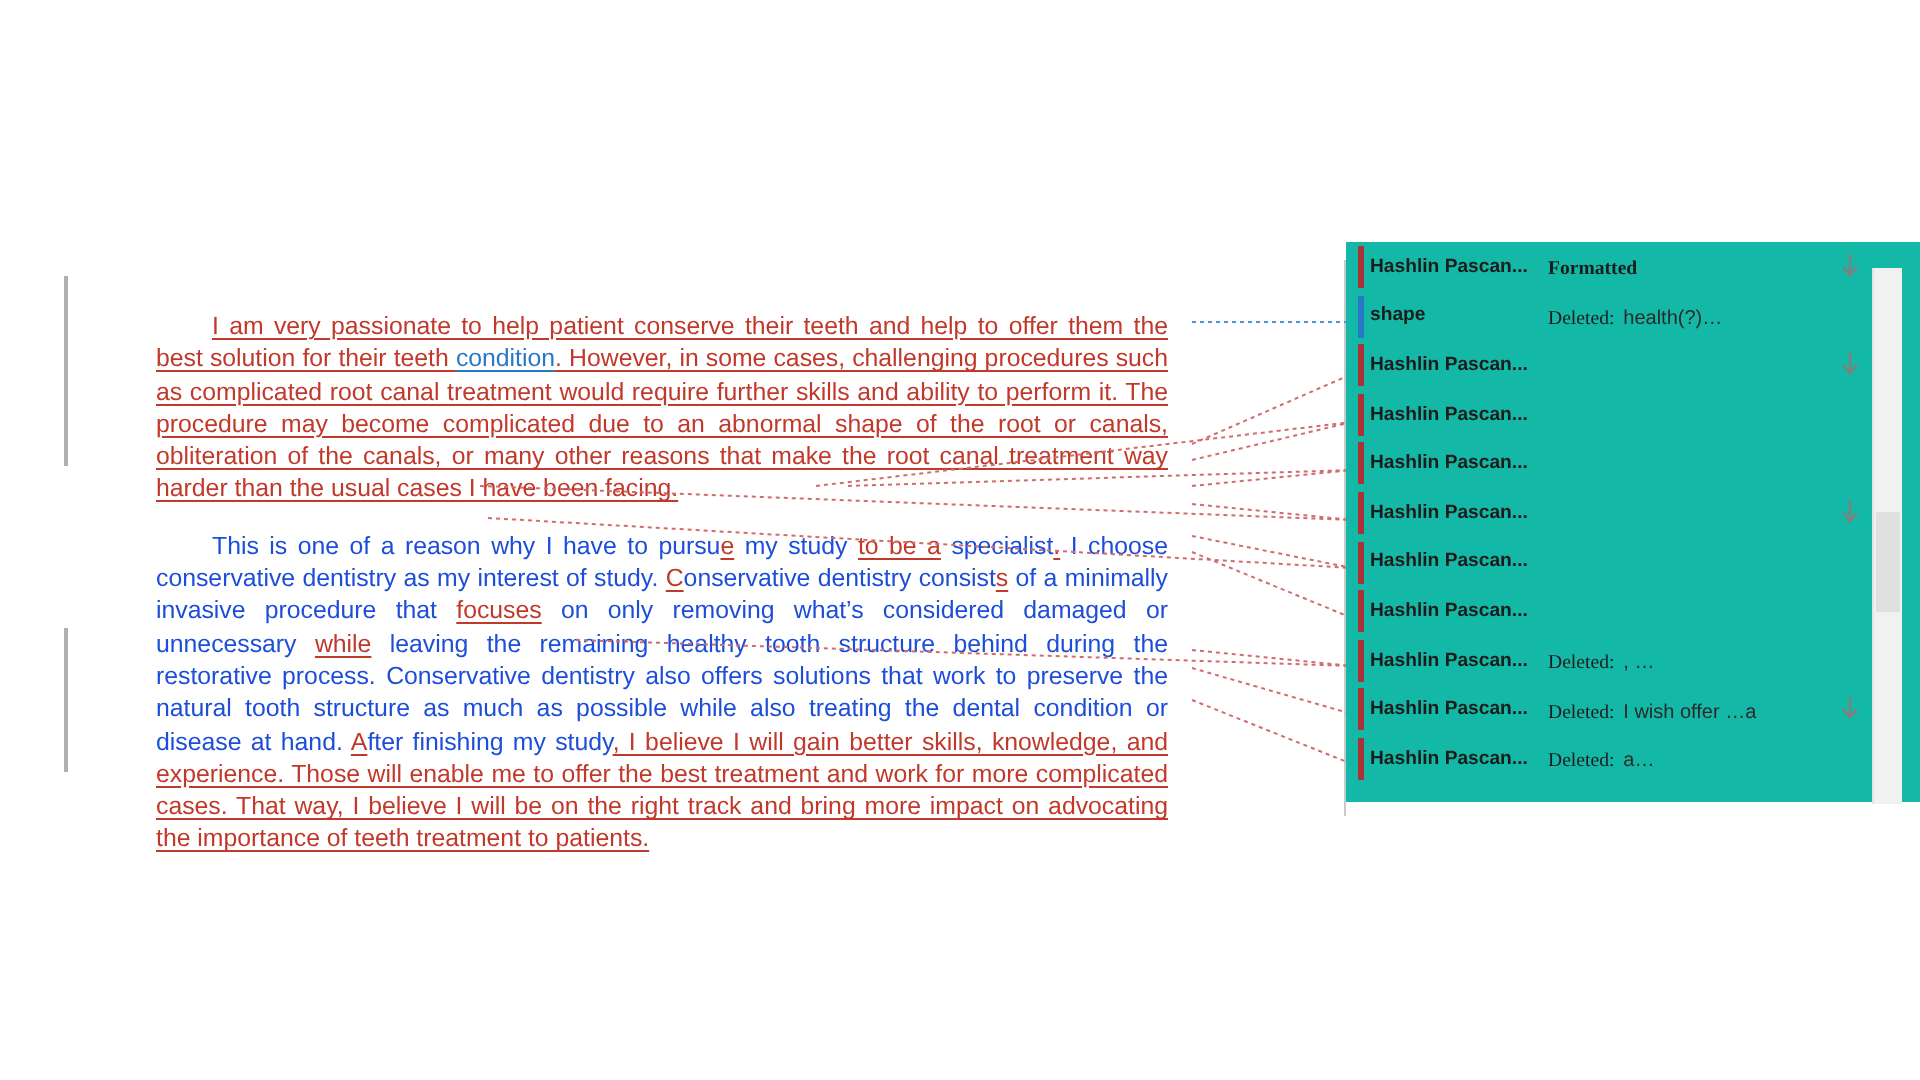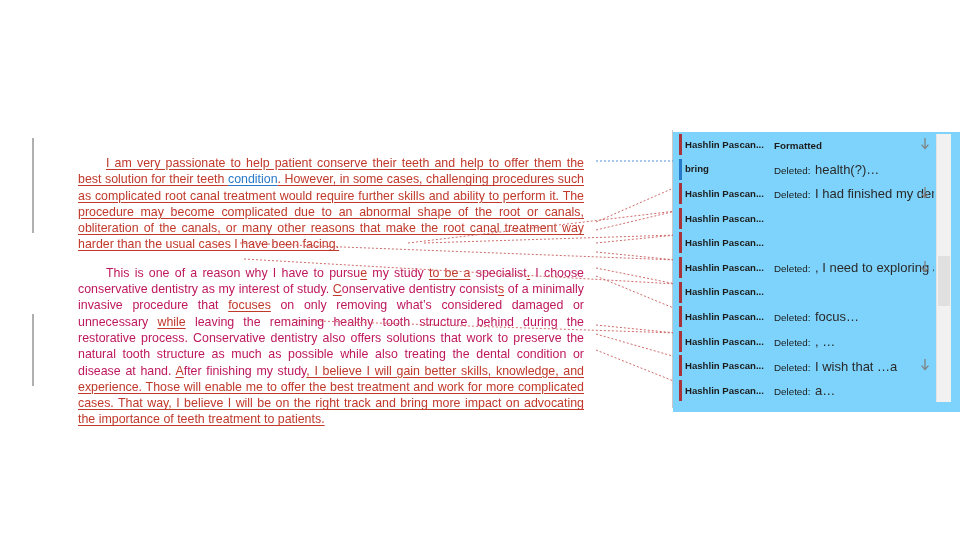--- a/index.html
+++ b/index.html
@@ -84,30 +84,30 @@
     text-decoration-color: #2878c8;
     text-underline-offset: 1.5px;
   }
   
   .ins-ch {
     color: #c0392b;
     text-decoration: underline;
     text-decoration-color: #c0392b;
     text-underline-offset: 1.5px;
   }
-  .plain { color: #be185d; }
+  .plain { color: #1d4ed8; }
 
   
   #rev-pane {
     position: absolute;
     left: 673px;
-    top: 132px;
+    top: 121px;
     width: 287px;
     height: 280px;
-    background: #7dd3fc;
+    background: #14b8a6;
   }
   #rev-list {
     position: absolute;
     left: 0; top: 0;
     width: 260px;
   }
   .rev-row {
     position: relative;
     height: 24.6px;
     display: flex;
@@ -134,28 +134,28 @@
     overflow: hidden;
   }
   .rev-body {
     position: absolute;
     left: 101px;
     width: 160px;
     white-space: nowrap;
     overflow: hidden;
   }
   .rev-kind {
-    font-family: Liberation Sans, sans-serif;
+    font-family: Liberation Serif, serif;
     font-size: 9.8px;
     color: #1c1c1c;
   }
   .rev-kind.bold { font-weight: bold; }
   .rev-text {
     font-family: "Liberation Sans", sans-serif;
-    font-size: 13px;
+    font-size: 10px;
     color: #2a2a2a;
   }
   .rev-arrow {
     position: absolute;
     left: 245px;
     top: 4px;
     width: 14px;
     height: 16px;
     color: #808080;
   }
@@ -243,71 +243,68 @@
           <div class="rev-body"><span class="rev-kind bold">Formatted</span></div>
           <div class="rev-arrow">
             <svg viewBox="0 0 14 16" width="14" height="16" aria-hidden="true">
               <line x1="7" y1="2" x2="7" y2="12" stroke="#808080" stroke-width="1.3"></line>
               <path d="M3.6 8.6 L7 12.6 L10.4 8.6" fill="none" stroke="#808080" stroke-width="1.3"></path>
             </svg>
           </div>
         </div>
         <div class="rev-row">
           <div class="rev-marker blue"></div>
-          <div class="rev-author">bring</div>
+          <div class="rev-author">shape</div>
           <div class="rev-body"><span class="rev-kind">Deleted:</span> <span class="rev-text">health(?)…</span></div>
         </div>
         <div class="rev-row">
           <div class="rev-marker"></div>
           <div class="rev-author">Hashlin Pascan...</div>
-          <div class="rev-body"><span class="rev-kind">Deleted:</span> <span class="rev-text">I had finished my dentist</span></div>
           <div class="rev-arrow">
             <svg viewBox="0 0 14 16" width="14" height="16" aria-hidden="true">
               <line x1="7" y1="2" x2="7" y2="12" stroke="#808080" stroke-width="1.3"></line>
               <path d="M3.6 8.6 L7 12.6 L10.4 8.6" fill="none" stroke="#808080" stroke-width="1.3"></path>
             </svg>
           </div>
         </div>
         <div class="rev-row">
           <div class="rev-marker"></div>
           <div class="rev-author">Hashlin Pascan...</div>
         </div>
         <div class="rev-row">
           <div class="rev-marker"></div>
           <div class="rev-author">Hashlin Pascan...</div>
         </div>
         <div class="rev-row">
           <div class="rev-marker"></div>
           <div class="rev-author">Hashlin Pascan...</div>
-          <div class="rev-body"><span class="rev-kind">Deleted:</span> <span class="rev-text">, I need to exploring and</span></div>
           <div class="rev-arrow">
             <svg viewBox="0 0 14 16" width="14" height="16" aria-hidden="true">
               <line x1="7" y1="2" x2="7" y2="12" stroke="#808080" stroke-width="1.3"></line>
               <path d="M3.6 8.6 L7 12.6 L10.4 8.6" fill="none" stroke="#808080" stroke-width="1.3"></path>
             </svg>
           </div>
         </div>
         <div class="rev-row">
           <div class="rev-marker"></div>
           <div class="rev-author">Hashlin Pascan...</div>
         </div>
         <div class="rev-row">
           <div class="rev-marker"></div>
           <div class="rev-author">Hashlin Pascan...</div>
-          <div class="rev-body"><span class="rev-kind">Deleted:</span> <span class="rev-text">focus…</span></div>
         </div>
         <div class="rev-row">
           <div class="rev-marker"></div>
           <div class="rev-author">Hashlin Pascan...</div>
           <div class="rev-body"><span class="rev-kind">Deleted:</span> <span class="rev-text">, …</span></div>
         </div>
         <div class="rev-row">
           <div class="rev-marker"></div>
           <div class="rev-author">Hashlin Pascan...</div>
-          <div class="rev-body"><span class="rev-kind">Deleted:</span> <span class="rev-text">I wish that …a</span></div>
+          <div class="rev-body"><span class="rev-kind">Deleted:</span> <span class="rev-text">I wish offer …a</span></div>
           <div class="rev-arrow">
             <svg viewBox="0 0 14 16" width="14" height="16" aria-hidden="true">
               <line x1="7" y1="2" x2="7" y2="12" stroke="#808080" stroke-width="1.3"></line>
               <path d="M3.6 8.6 L7 12.6 L10.4 8.6" fill="none" stroke="#808080" stroke-width="1.3"></path>
             </svg>
           </div>
         </div>
         <div class="rev-row">
           <div class="rev-marker"></div>
           <div class="rev-author">Hashlin Pascan...</div>

